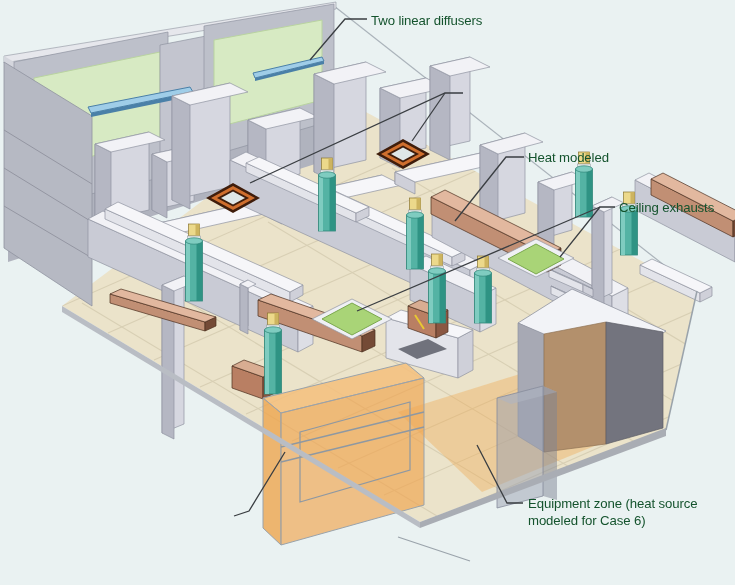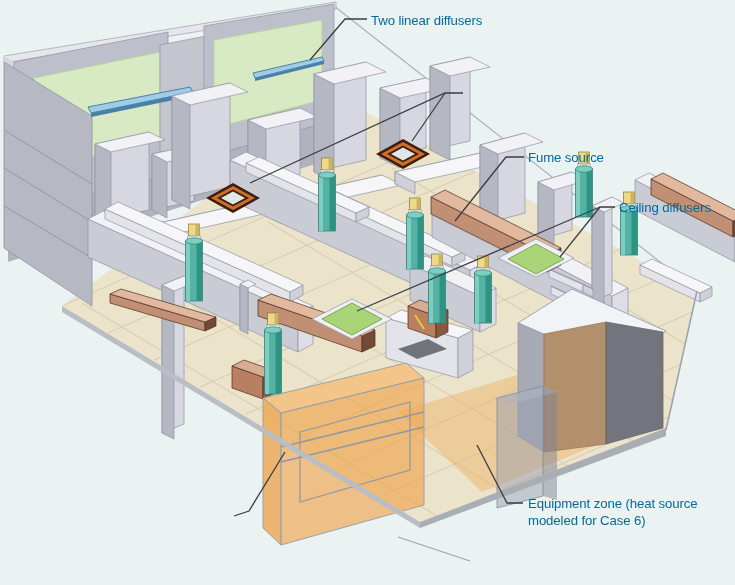--- a/index.html
+++ b/index.html
@@ -1,20 +1,20 @@
 <!DOCTYPE html>
 <html><head>
 <meta charset="utf-8">
 <style>
   html,body{margin:0;padding:0;}
   #stage{position:relative;width:735px;height:585px;background:#eaf2f2;overflow:hidden;
          font-family:"Liberation Sans",sans-serif;}
   #scene{position:absolute;left:0;top:0;}
   .lbl{position:absolute;font-size:13.2px;line-height:17px;letter-spacing:-0.1px;
-       color:#0369a1;white-space:nowrap;}
+       color:#14532d;white-space:nowrap;}
 </style>
 </head>
 <body>
 
 <div id="stage">
   <svg id="scene" width="735" height="585" viewBox="0 0 735 585">
       <polygon points="0.0,0.0 735.0,0.0 735.0,585.0 0.0,585.0" fill="#eaf2f2" stroke="none" stroke-width="0.8" fill-opacity="1"></polygon>
       <line x1="334" y1="6" x2="697" y2="291" stroke="#aab3ba" stroke-width="1.2"></line>
       <clipPath id="floorClip">
         <polygon points="62.0,306.0 340.0,98.0 697.0,291.0 666.0,430.0 420.0,522.0" fill="#000" stroke="none" stroke-width="0.8" fill-opacity="1"></polygon>
@@ -344,22 +344,22 @@
       <polyline points="524.0,157.0 506.0,157.0 455.0,221.0" fill="none" stroke="#3a3e42" stroke-width="1.3"></polyline>
       <polyline points="615.0,207.0 600.0,207.0 560.0,257.0" fill="none" stroke="#3a3e42" stroke-width="1.3"></polyline>
       <polyline points="600.0,207.0 357.0,311.0" fill="none" stroke="#3a3e42" stroke-width="1.3"></polyline>
       <polyline points="234.0,516.0 249.0,511.0 285.0,452.0" fill="none" stroke="#3a3e42" stroke-width="1.3"></polyline>
       <polyline points="523.0,503.0 507.0,503.0 477.0,445.0" fill="none" stroke="#3a3e42" stroke-width="1.3"></polyline>
     </svg>
 
   <div class="lbl" style="left:371px;top:12px">Two linear diffusers</div>
 
 
-  <div class="lbl" style="left:528px;top:149px">Fume source</div>
-
-  <div class="lbl" style="left:619px;top:199px">Ceiling diffusers</div>
+  <div class="lbl" style="left:528px;top:149px">Heat modeled</div>
+
+  <div class="lbl" style="left:619px;top:199px">Ceiling exhausts</div>
 
 
   <div class="lbl" style="left:528px;top:495px">
     <div>Equipment zone (heat source</div>
     <div>modeled for Case 6)</div>
   </div>
 </div>
 
 </body></html>

